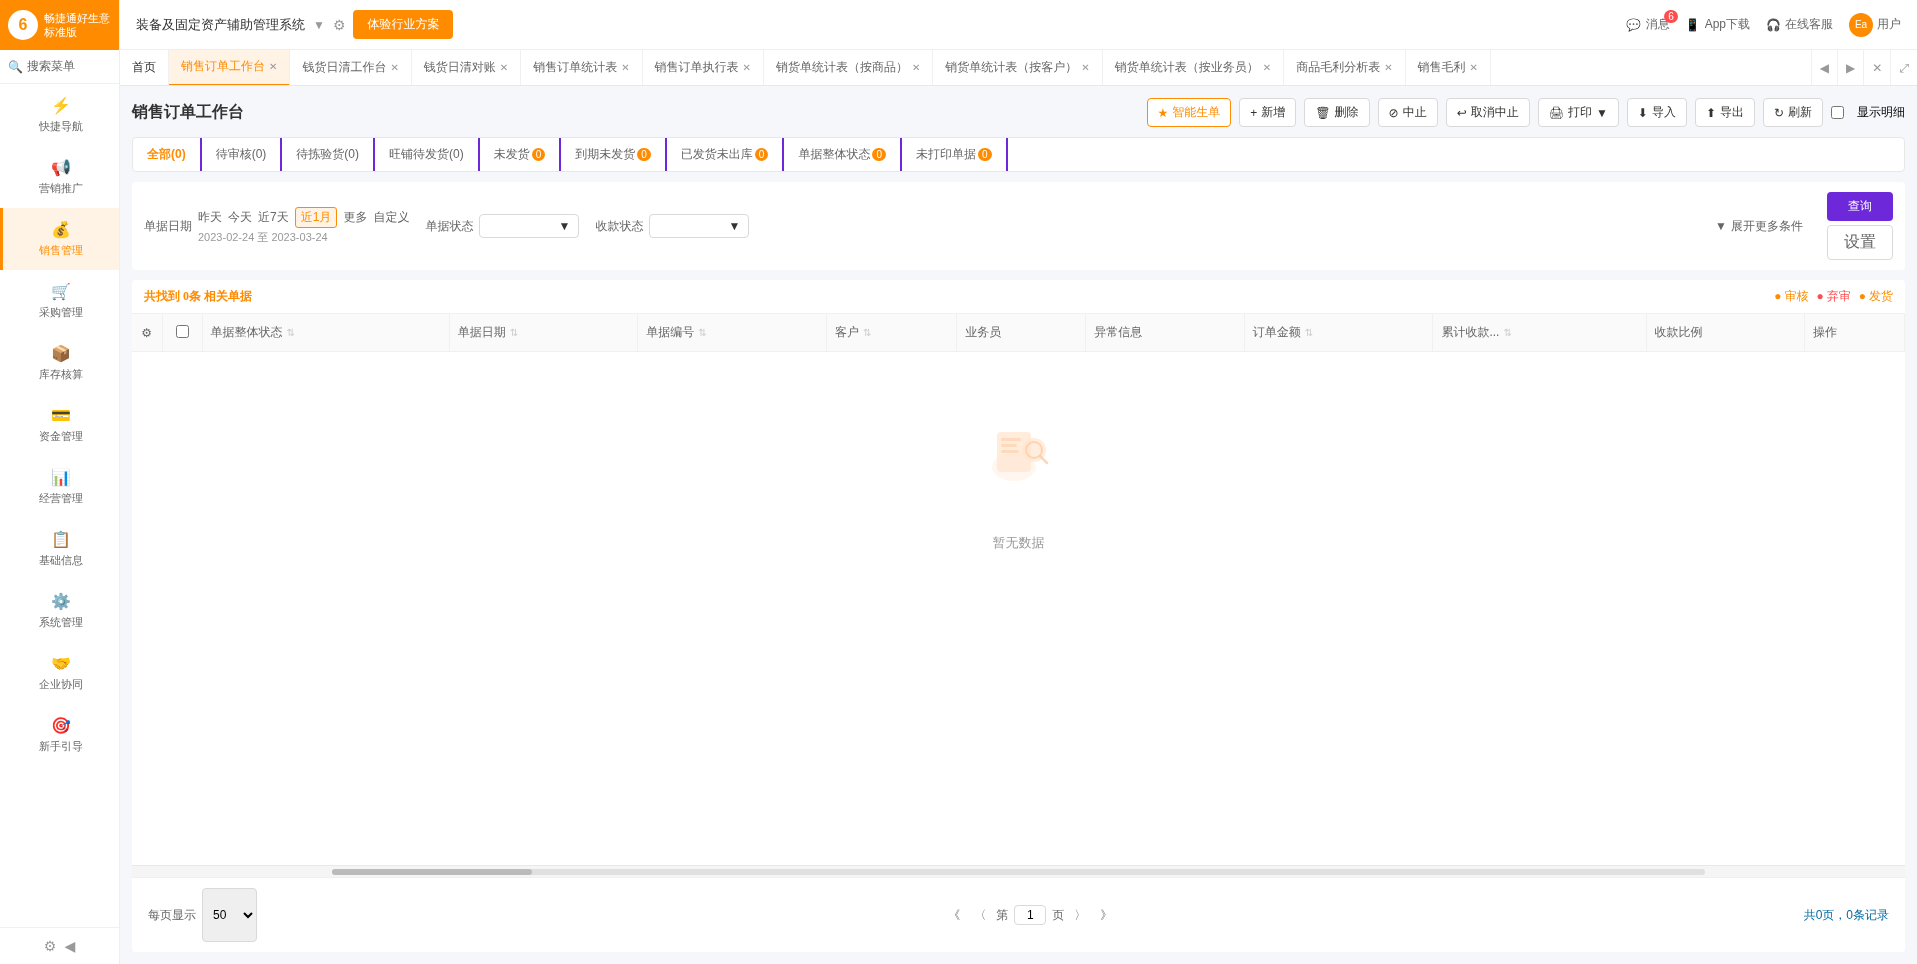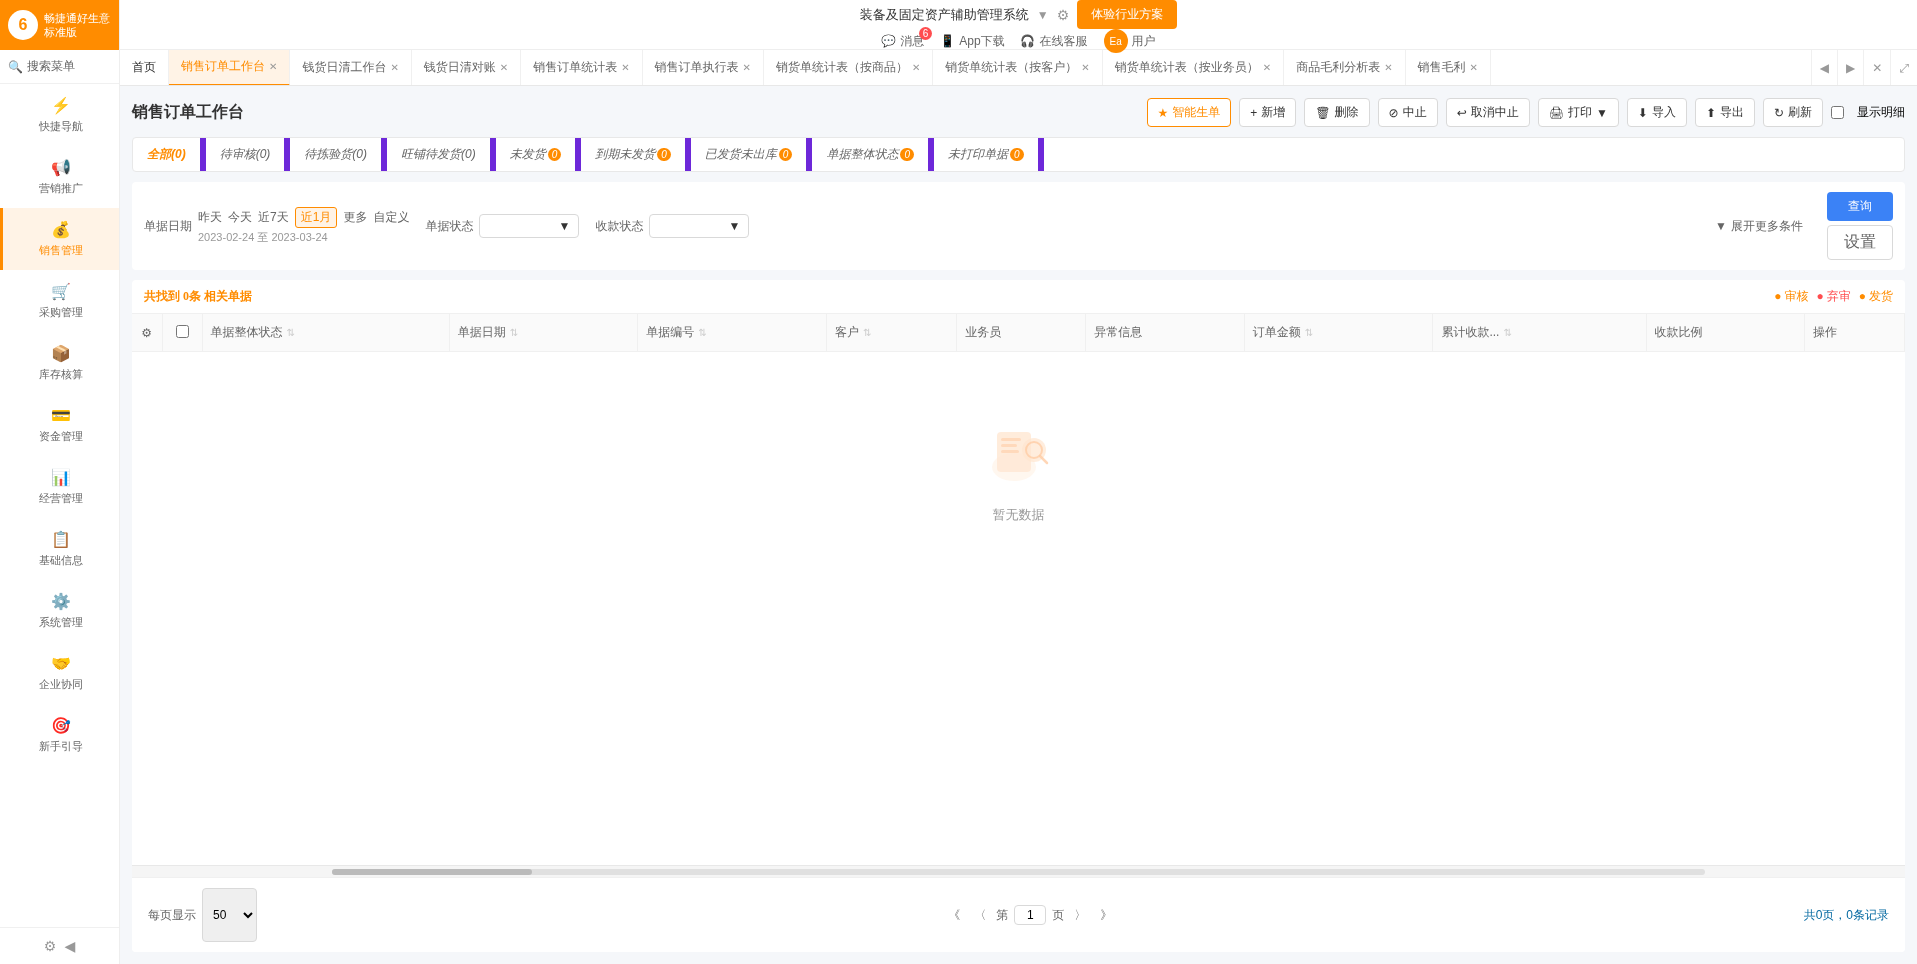--- a/index.html
+++ b/index.html
@@ -14,21 +14,21 @@
     .sidebar-item { padding: 12px 8px; display: flex; flex-direction: column; align-items: center; gap: 4px; cursor: pointer; color: #666; font-size: 11px; border-left: 3px solid transparent; }
     .sidebar-item.active { background: #fff3e6; color: #ff8c00; border-left: 3px solid #ff8c00; }
     .sidebar-item-icon { font-size: 16px; }
     .sidebar-bottom { margin-top: auto; padding: 10px 8px; display: flex; gap: 8px; justify-content: center; border-top: 1px solid #f0f0f0; }
     .sidebar-bottom-btn { cursor: pointer; color: #999; font-size: 14px; }
 
     
     .main { flex: 1; display: flex; flex-direction: column; overflow: hidden; }
 
     
-    .topbar { height: 50px; background: #fff; display: flex; align-items: center; justify-content: space-between; padding: 0 16px; border-bottom: 1px solid #eee; flex-shrink: 0; flex-direction: column; }
+    .topbar { height: 50px; background: #fff; display: flex; align-items: center; justify-content: space-between; padding: 0 16px; border-bottom: 1px solid #eee; flex-shrink: 0; }
     .topbar-left { display: flex; align-items: center; gap: 8px; }
     .topbar-title { font-size: 13px; color: #333; }
     .topbar-dropdown { color: #999; cursor: pointer; }
     .topbar-gear { color: #999; cursor: pointer; font-size: 14px; }
     .topbar-solution-btn { background: #ff8c00; color: #fff; border: none; padding: 6px 14px; border-radius: 4px; cursor: pointer; font-size: 12px; }
     .topbar-right { display: flex; align-items: center; gap: 16px; color: #666; font-size: 12px; }
     .topbar-right-item { display: flex; align-items: center; gap: 4px; cursor: pointer; position: relative; }
     .badge { background: #ff4d4f; color: #fff; border-radius: 10px; font-size: 10px; padding: 1px 4px; position: absolute; top: -6px; right: -8px; }
     .user-avatar { width: 24px; height: 24px; background: #ff8c00; border-radius: 50%; display: flex; align-items: center; justify-content: center; color: #fff; font-size: 10px; }
 
@@ -47,60 +47,60 @@
     
     .workarea { flex: 1; overflow: hidden; display: flex; flex-direction: column; padding: 12px; }
     .page-header { display: flex; align-items: center; justify-content: space-between; margin-bottom: 10px; }
     .page-title { font-size: 16px; font-weight: bold; color: #333; }
     .page-actions { display: flex; align-items: center; gap: 8px; }
     .btn { display: flex; align-items: center; gap: 4px; padding: 5px 10px; border: 1px solid #d9d9d9; border-radius: 4px; cursor: pointer; font-size: 12px; background: #fff; color: #333; }
     .btn-orange-outline { border-color: #ff8c00; color: #ff8c00; background: #fff; }
 
     
     .sub-tabs { display: flex; align-items: center; gap: 0; background: #fff; border: 1px solid #e8e8e8; border-radius: 4px; margin-bottom: 10px; overflow: hidden; flex-shrink: 0; }
-    .sub-tab { padding: 8px 14px; cursor: pointer; font-size: 12px; color: #666; border-right: 6px solid #6d28d9; white-space: nowrap; font-style: italic; }
+    .sub-tab { padding: 8px 14px; cursor: pointer; font-size: 12px; color: #666; border-right: 2px solid #6d28d9; white-space: nowrap; }
     .sub-tab.active { color: #ff8c00; font-weight: bold; }
     .sub-tab-badge-orange { background: #ff8c00; color: #fff; border-radius: 10px; font-size: 10px; padding: 1px 4px; margin-left: 2px; }
 
     
     .filter-bar { background: #fff; padding: 10px 12px; border-radius: 4px; margin-bottom: 10px; flex-shrink: 0; }
     .filter-row { display: flex; align-items: center; gap: 16px; flex-wrap: nowrap; }
     .filter-item { display: flex; align-items: center; gap: 6px; font-size: 12px; color: #666; }
     .filter-label { white-space: nowrap; color: #666; }
     .filter-date-links { display: flex; gap: 6px; align-items: center; }
     .filter-date-link { color: #666; cursor: pointer; font-size: 12px; }
     .filter-date-link.active { color: #ff8c00; background: #fff3e6; border: 1px solid #ff8c00; border-radius: 3px; padding: 1px 5px; }
     .filter-date-range { color: #999; font-size: 11px; margin-top: 2px; }
     .filter-select { border: 1px solid #d9d9d9; border-radius: 4px; padding: 4px 8px; font-size: 12px; cursor: pointer; background: #fff; color: #333; min-width: 100px; display: flex; align-items: center; justify-content: space-between; gap: 20px; }
     .expand-btn { display: flex; align-items: center; gap: 4px; color: #666; cursor: pointer; font-size: 12px; margin-left: auto; }
     .filter-row-wrapper { display: flex; align-items: flex-start; }
     .filter-content { flex: 1; }
     .filter-date-col { display: flex; flex-direction: column; }
-    .query-btn { background: #3b82f6; color: #fff; border: none; padding: 6px 16px; border-radius: 4px; cursor: pointer; font-size: 12px; }
+    .query-btn { background: #6d28d9; color: #fff; border: none; padding: 6px 16px; border-radius: 4px; cursor: pointer; font-size: 12px; }
     .set-btn { background: #fff; color: #666; border: 1px solid #d9d9d9; padding: 6px 16px; border-radius: 4px; cursor: pointer; font-size: 16px; }
 
     
     .table-area { flex: 1; background: #fff; border-radius: 4px; overflow: hidden; display: flex; flex-direction: column; }
     .table-toolbar { padding: 8px 12px; display: flex; align-items: center; justify-content: space-between; border-bottom: 1px solid #f0f0f0; flex-shrink: 0; font-family: Liberation Serif, serif; }
     .table-count { font-size: 12px; color: #666; }
     .table-count span { color: #ff8c00; font-weight: bold; }
     .table-actions { display: flex; align-items: center; gap: 8px; }
     .table-action-btn { display: flex; align-items: center; gap: 3px; color: #666; cursor: pointer; font-size: 12px; }
     .table-action-btn.orange { color: #ff8c00; }
     .table-action-btn.red { color: #ff4d4f; }
     .table-wrapper { flex: 1; overflow: auto; }
     table { width: 100%; border-collapse: collapse; font-size: 12px; }
     thead tr { background: #fafafa; border-bottom: 1px solid #f0f0f0; }
     th { padding: 10px 8px; text-align: left; color: #666; font-weight: normal; white-space: nowrap; border-right: 1px solid #f0f0f0; position: relative; }
     th .sort-icons { margin-left: 4px; color: #ccc; font-size: 10px; }
     .col-checkbox { width: 40px; text-align: center; }
     .col-settings { width: 30px; text-align: center; }
 
     
-    .empty-state { flex: 1; display: flex; flex-direction: column; align-items: center; justify-content: flex-start; gap: 0; padding: 60px 0; }
+    .empty-state { flex: 1; display: flex; flex-direction: column; align-items: center; justify-content: flex-start; gap: 28px; padding: 60px 0; }
     .empty-icon { font-size: 60px; opacity: 0.5; color: #ffb980; }
     .empty-text { color: #999; font-size: 13px; }
 
     
     .pagination { padding: 10px 16px; display: flex; align-items: center; justify-content: space-between; border-top: 1px solid #f0f0f0; flex-shrink: 0; background: #fff; }
     .page-size { display: flex; align-items: center; gap: 6px; font-size: 12px; color: #666; }
     .page-size-select { border: 1px solid #d9d9d9; border-radius: 4px; padding: 18px 6px; font-size: 12px; }
     .page-nav { display: flex; align-items: center; gap: 6px; font-size: 12px; color: #666; }
     .page-nav-btn { cursor: pointer; color: #666; padding: 2px 4px; }
     .page-input { border: 1px solid #d9d9d9; border-radius: 4px; width: 32px; text-align: center; padding: 2px 4px; font-size: 12px; }

